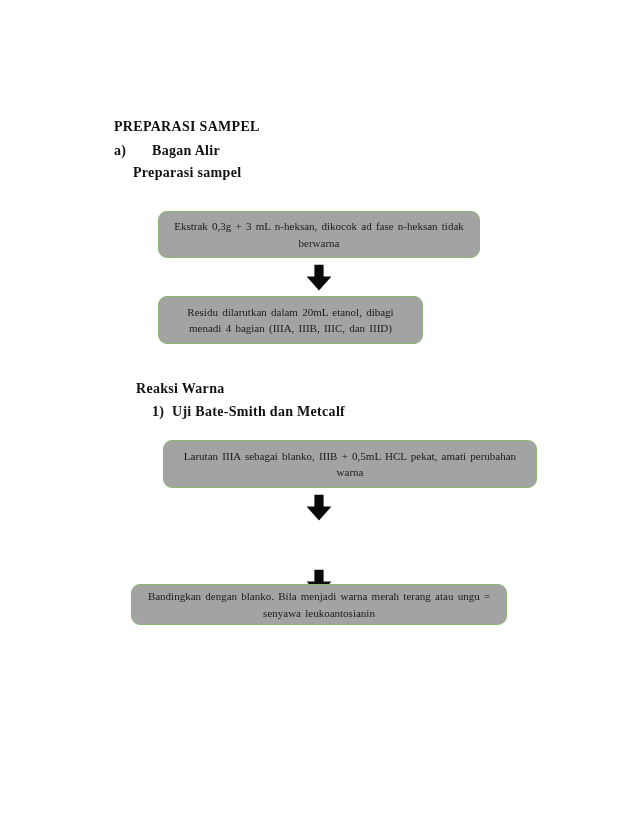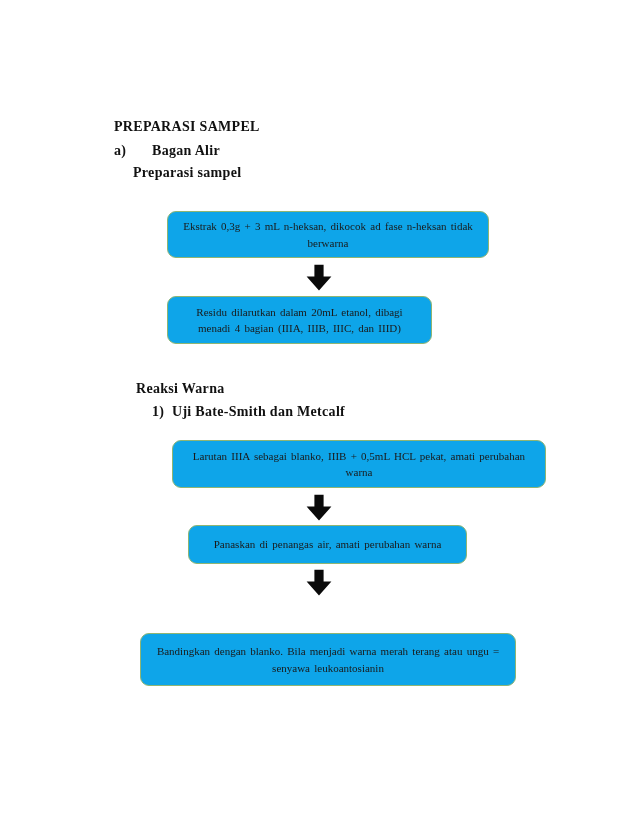--- a/index.html
+++ b/index.html
@@ -39,41 +39,40 @@
   #reaksi-warna   { left: 136px; top: 381px; }
   #item-marker-1  { left: 152px; top: 404px; }
   #item-label-1   { left: 172px; top: 404px; }
 
   
   .flow-box {
     position: absolute;
     box-sizing: border-box;
     border: 1.2px solid #8fb573;
     border-radius: 9px;
-    background: #0ea5e9;
+    background: #a3a3a3;
     display: flex;
     align-items: center;
     justify-content: center;
     text-align: center;
-    margin-left: 9px;
   }
   .flow-box .txt {
     display: block;
     font-size: 11px;
     line-height: 1.48;
     color: #1a1a1a;
     padding: 0 12px;
     word-spacing: 1.5px;
   }
 
   #box-ekstrak  { left: 158px; top: 211px; width: 322px; height: 47px; }
   #box-residu   { left: 158px; top: 296px; width: 265px; height: 48px; }
   #box-larutan  { left: 163px; top: 440px; width: 374px; height: 48px; }
   #box-panaskan { left: 179px; top: 525px; width: 279px; height: 39px; }
-  #box-banding  { left: 131px; top: 633px; width: 376px; height: 53px; }
+  #box-banding  { left: 131px; top: 584px; width: 376px; height: 41px; }
 
   
   .arrow-down {
     position: absolute;
     width: 30px;
     height: 28px;
   }
   .arrow-down svg { display: block; width: 100%; height: 100%; }
 
   #arrow-1 { left: 304px; top: 264px; }
@@ -116,23 +115,20 @@
   <div class="flow-box" id="box-larutan">
     <span class="txt">Larutan IIIA sebagai blanko, IIIB + 0,5mL HCL pekat, amati perubahan warna</span>
   </div>
 
   <div class="arrow-down" id="arrow-2">
     <svg viewBox="0 0 30 28" xmlns="http://www.w3.org/2000/svg" aria-hidden="true">
       <path d="M10.4 0.8 H19.6 V12.6 H27.4 L15 26.6 L2.6 12.6 H10.4 Z" fill="#0a0a0a"></path>
     </svg>
   </div>
 
-  <div class="flow-box" id="box-panaskan">
-    <span class="txt">Panaskan di penangas air, amati perubahan warna</span>
-  </div>
 
   <div class="arrow-down" id="arrow-3">
     <svg viewBox="0 0 30 28" xmlns="http://www.w3.org/2000/svg" aria-hidden="true">
       <path d="M10.4 0.8 H19.6 V12.6 H27.4 L15 26.6 L2.6 12.6 H10.4 Z" fill="#0a0a0a"></path>
     </svg>
   </div>
 
   <div class="flow-box" id="box-banding">
     <span class="txt">Bandingkan dengan blanko. Bila menjadi warna merah terang atau ungu = senyawa leukoantosianin</span>
   </div>

